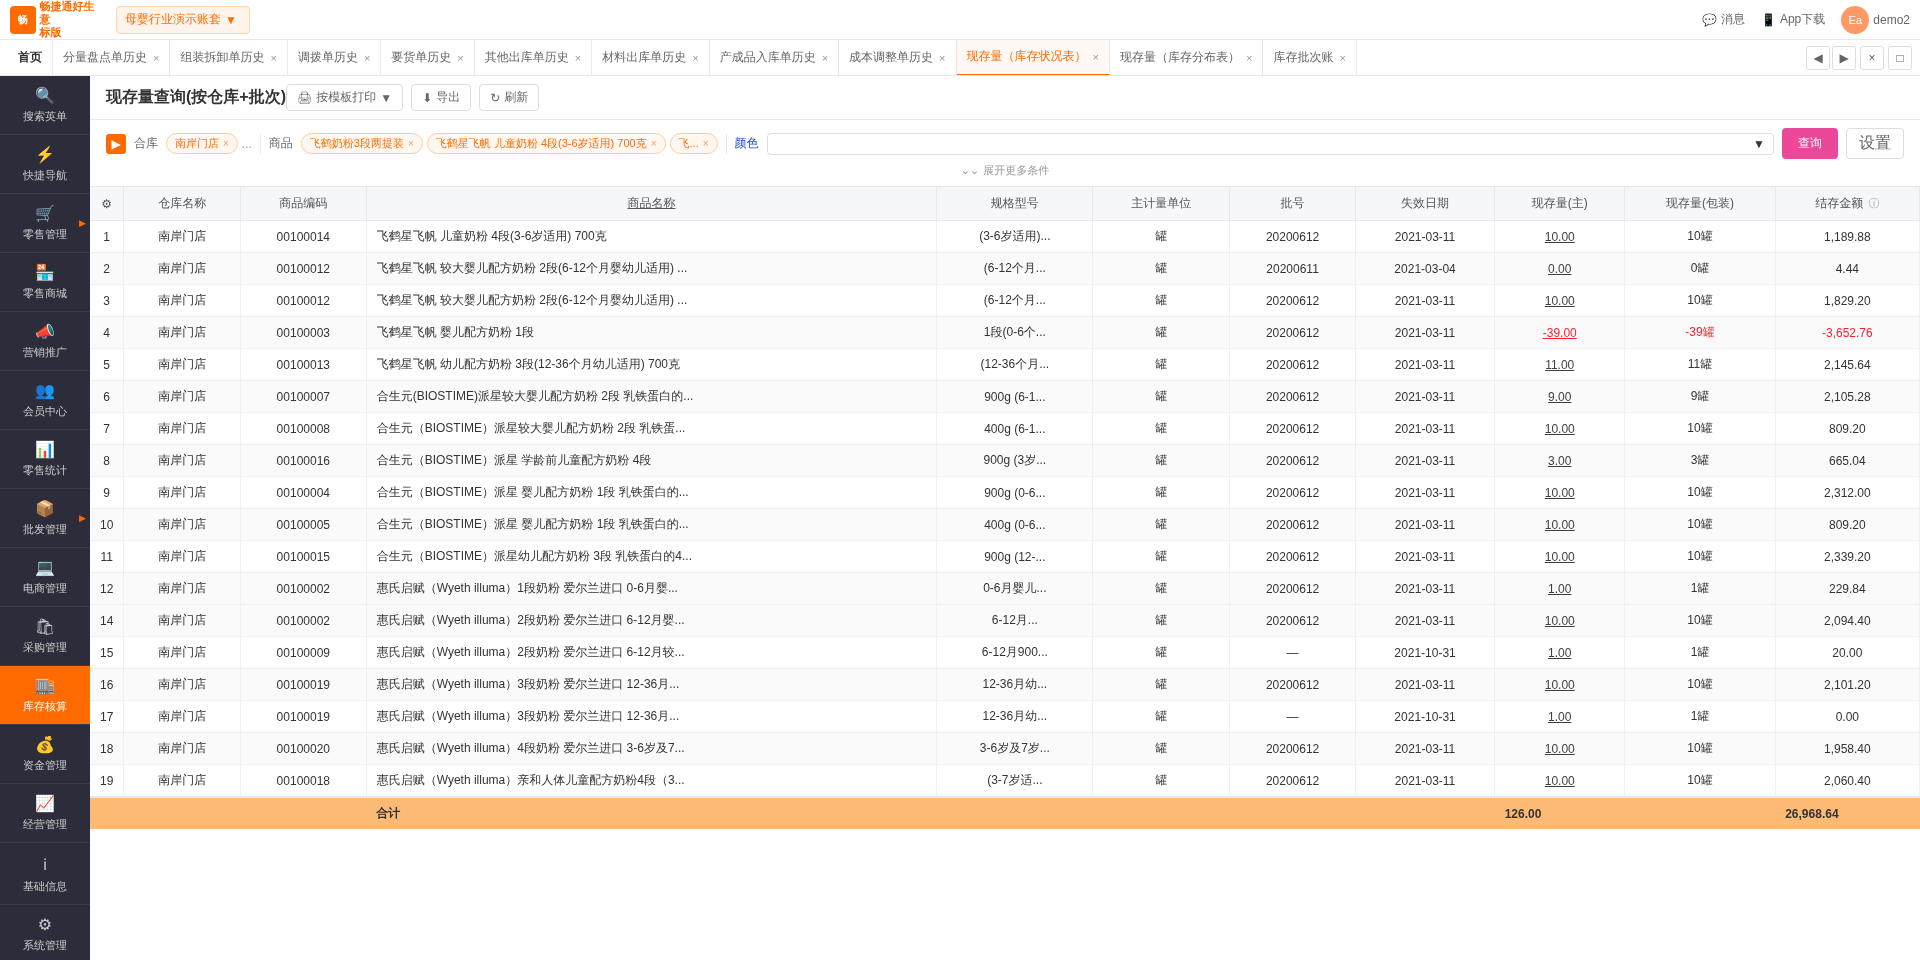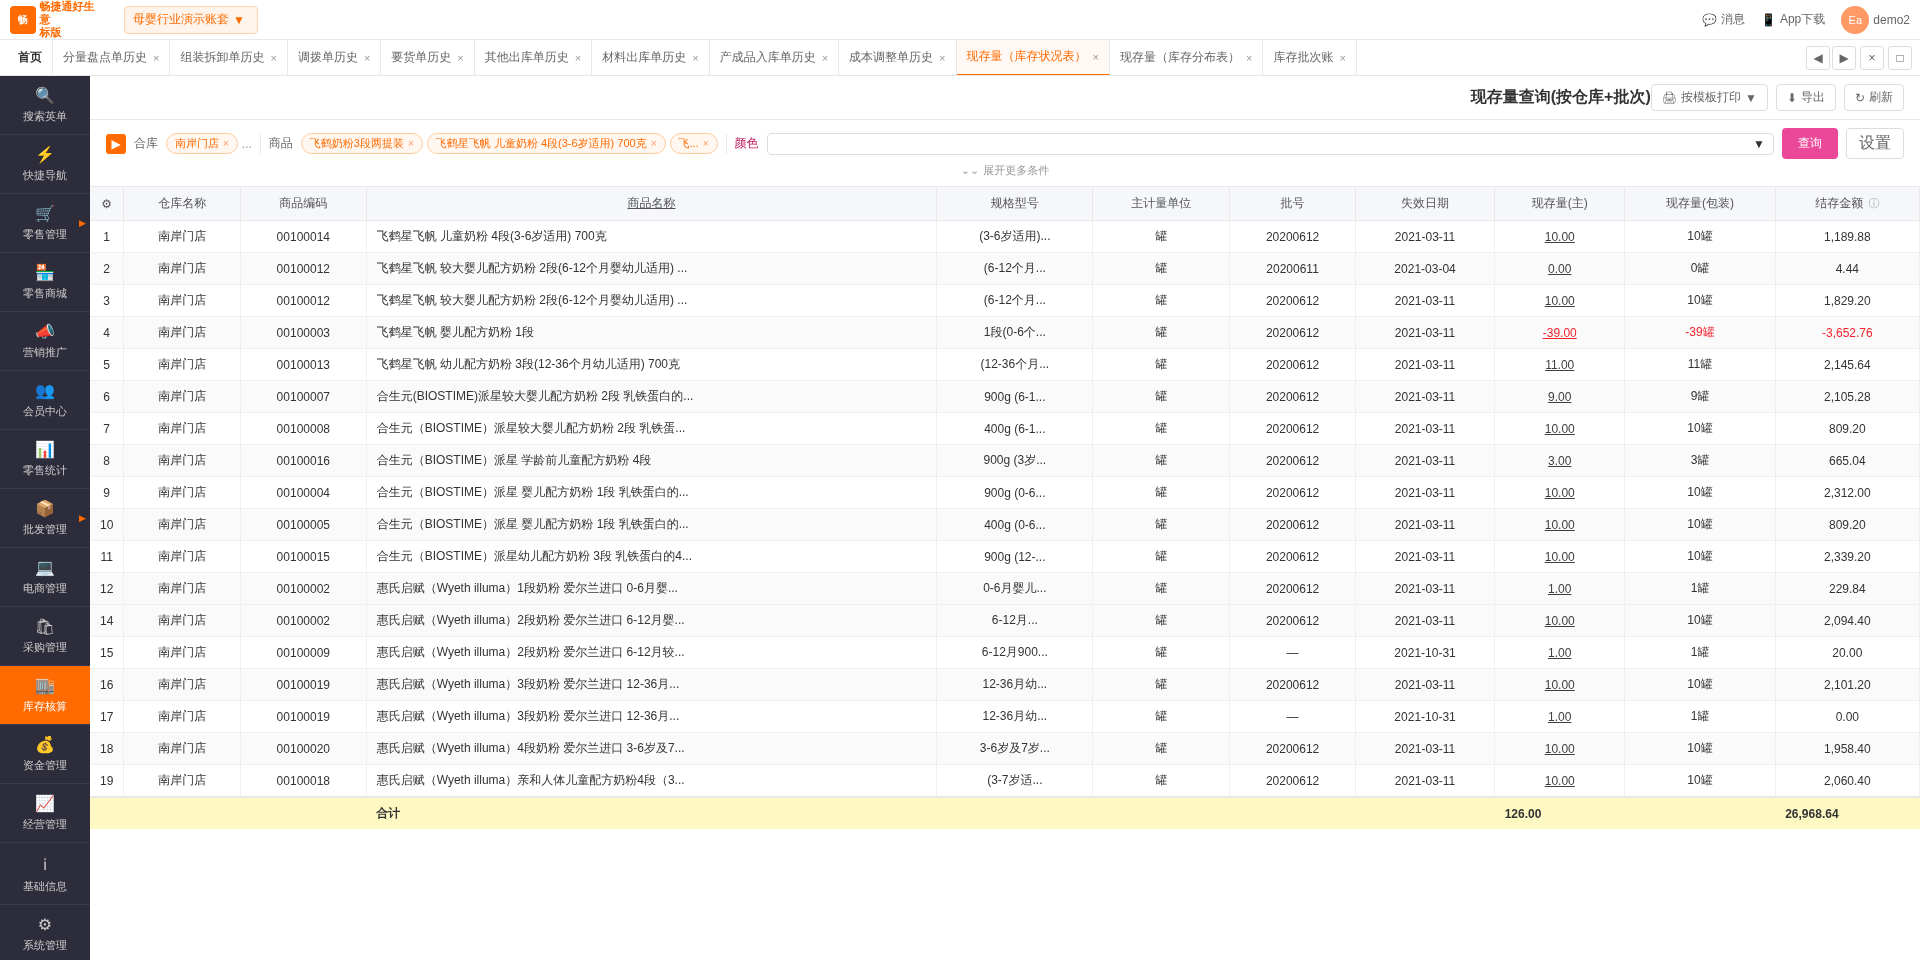--- a/index.html
+++ b/index.html
@@ -15,21 +15,21 @@
     }
     .logo-icon {
       width: 28px; height: 28px; background: #ff6b00; border-radius: 4px;
       display: flex; align-items: center; justify-content: center;
       color: #fff; font-size: 10px; font-weight: bold; margin-right: 4px;
     }
     .logo-text { font-size: 11px; color: #ff6b00; font-weight: bold; line-height: 1.2; }
     .industry-selector {
       display: flex; align-items: center; background: #fff4ec; border: 1px solid #ffd4a8;
       border-radius: 4px; padding: 2px 8px; font-size: 12px; color: #ff6b00;
-      cursor: pointer; margin-left: 24px; height: 28px;
+      cursor: pointer; margin-left: 16px; height: 28px;
     }
     .industry-selector span { margin-right: 4px; }
     .top-right {
       margin-left: auto; display: flex; align-items: center; gap: 16px;
     }
     .top-right-item { display: flex; align-items: center; gap: 4px; font-size: 12px; color: #666; cursor: pointer; }
     .avatar {
       width: 28px; height: 28px; background: #ff9966; border-radius: 50%;
       display: flex; align-items: center; justify-content: center; color: #fff; font-size: 11px;
     }
@@ -73,21 +73,21 @@
     }
     .sidebar-item.active { background: #ff6b00; color: #fff; }
     .sidebar-icon { font-size: 16px; }
 
     
     .content { flex: 1; display: flex; flex-direction: column; overflow: hidden; }
 
     
     .page-header {
       background: #fff; padding: 8px 16px; border-bottom: 1px solid #e8e8e8;
-      display: flex; align-items: center; justify-content: flex-end;
+      display: flex; align-items: center; justify-content: flex-start;
     }
     .page-title { font-size: 16px; font-weight: bold; color: #333; }
     .page-actions { display: flex; gap: 8px; align-items: center; }
     .btn-template {
       display: flex; align-items: center; gap: 4px; padding: 4px 10px;
       border: 1px solid #ddd; border-radius: 4px; background: #fff;
       font-size: 12px; cursor: pointer; color: #666;
     }
     .btn-export {
       display: flex; align-items: center; gap: 4px; padding: 4px 10px;
@@ -128,21 +128,21 @@
     }
     .expand-more {
       display: flex; align-items: center; justify-content: center; margin-top: 4px;
       font-size: 11px; color: #999; cursor: pointer; gap: 4px;
     }
     .filter-expand-btn {
       width: 20px; height: 20px; background: #ff6b00; border-radius: 3px;
       display: flex; align-items: center; justify-content: center;
       color: #fff; font-size: 12px; cursor: pointer; flex-shrink: 0;
     }
-    .color-label { font-size: 12px; color: #be185d; white-space: nowrap; }
+    .color-label { font-size: 12px; color: #1d4ed8; white-space: nowrap; }
     .color-dropdown {
       flex: 1; border: 1px solid #ddd; border-radius: 4px; padding: 3px 8px;
       font-size: 12px; color: #333; background: #fff; display: flex;
       align-items: center; justify-content: space-between; cursor: pointer; min-width: 80px;
     }
 
     
     .table-container { flex: 1; overflow: auto; background: #fff; }
     table { width: 100%; border-collapse: collapse; font-size: 12px; }
     thead tr { background: #f5f7fa; }
@@ -153,21 +153,21 @@
     }
     tbody tr { border-bottom: 1px solid #f0f0f0; }
     tbody tr.even { background: #fafafa; }
     tbody td {
       padding: 7px 10px; text-align: center; color: #333;
       border-right: 1px solid #f0f0f0; white-space: nowrap;
     }
     tbody td.text-left { text-align: left; }
     .td-link { color: #404040; text-decoration: underline; cursor: pointer; }
     .td-negative { color: #f5222d; }
-    .tfoot-row { background: #fef9c3; font-weight: bold; border-radius: 13px; }
+    .tfoot-row { background: #fdba74; font-weight: bold; border-radius: 13px; }
     .tfoot-row td { padding: 7px 10px; border-top: 2px solid #e8e8e8; }
     .info-icon { color: #aaa; cursor: pointer; font-size: 11px; margin-left: 2px; }
   </style>
 </head>
 <body>
 
 <div class="top-bar">
   <div class="logo">
     <div class="logo-icon">畅</div>
     <div class="logo-text">

